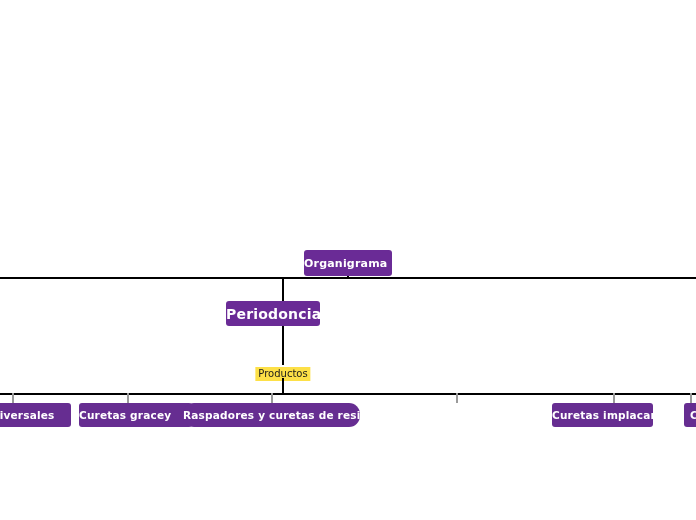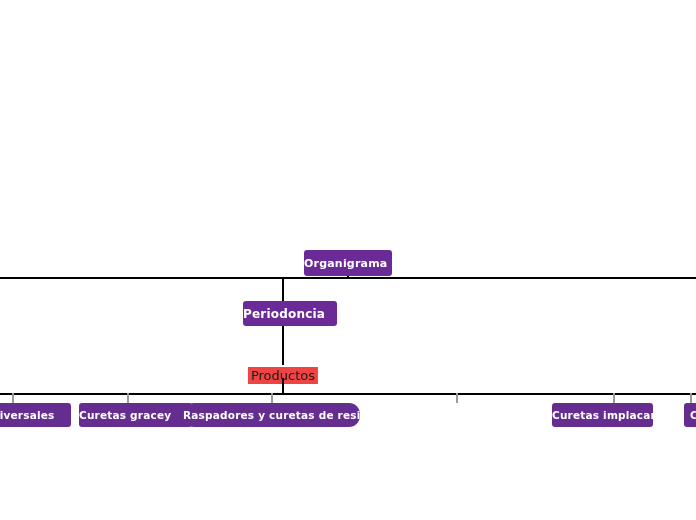--- a/index.html
+++ b/index.html
@@ -56,41 +56,41 @@
   .node-root {
     left: 304px;
     top: 250px;
     width: 88px;
     height: 26px;
     font-size: 11px;
     background: #6a2b96;
   }
 
   .node-branch {
-    left: 243px;
+    left: 226px;
     top: 301px;
     width: 94px;
     height: 25px;
-    font-size: 12px;
+    font-size: 14px;
     background: #6a2b96;
   }
 
   .leaf {
     top: 403px;
     height: 24px;
     font-size: 10.5px;
     background: #662d91;
   }
 
   
   .edge-label {
     position: absolute;
-    background: #ef4444;
+    background: #fde047;
     color: #1a1a1a;
-    font-size: 13px;
+    font-size: 10px;
     font-weight: normal;
     line-height: 1;
     padding: 2px 3px;
     white-space: nowrap;
     transform: translateX(-50%);
   }
 </style>
 </head>
 <body>
 

